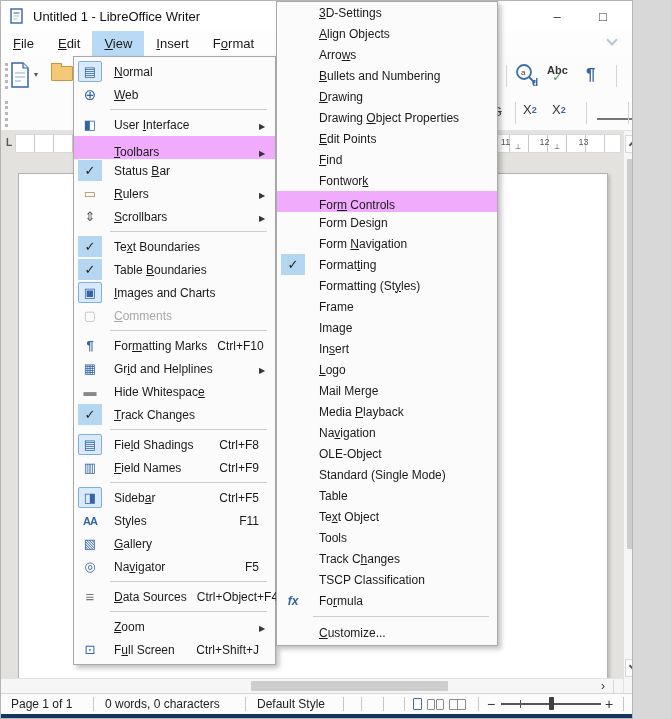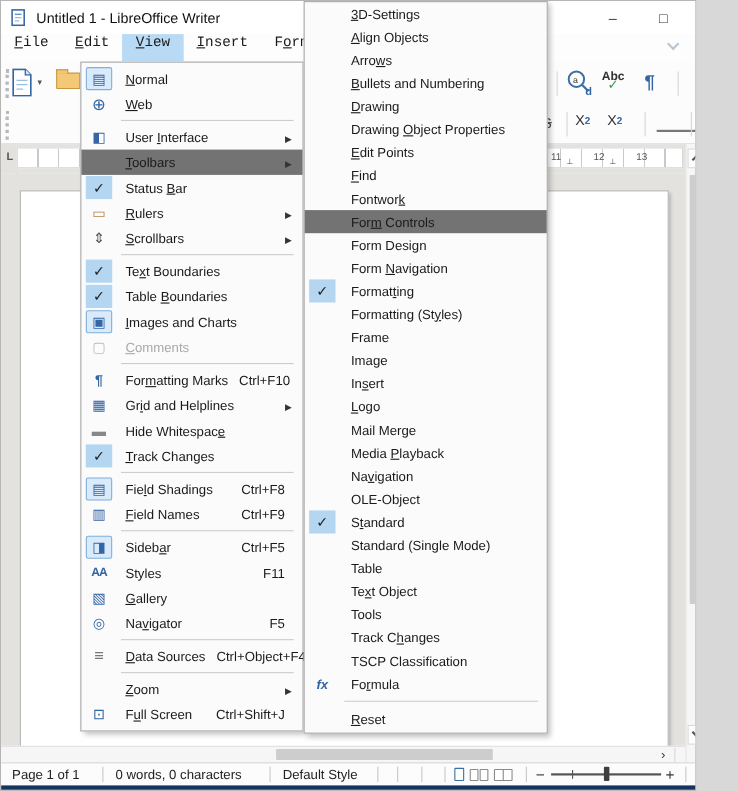--- a/index.html
+++ b/index.html
@@ -13,21 +13,21 @@
 
   
   .titlebar{position:absolute;left:0;top:0;width:671px;height:30px;background:#ffffff;display:flex;align-items:center;}
   .title-icon{margin:0 8px 0 8px;display:inline-flex;}
   .title-text{font-size:13px;color:#111;}
   .winbtns{position:absolute;right:0;top:0;height:30px;display:flex;}
   .winbtn{width:46px;height:30px;display:flex;align-items:center;justify-content:center;font-size:13px;color:#333;}
 
   
   .menubar{position:absolute;left:0;top:30px;width:671px;height:25px;background:#fdfdfd;display:flex;align-items:stretch;font-size:13px;}
-  .mb-item{display:flex;padding:0 12px;font-family:Liberation Mono, monospace;}
+  .mb-item{display:flex;align-items:center;padding:0 12px;}
   .mb-item.active{background:#b9daf4;}
   .mb-overflow{position:absolute;right:16px;top:34px;width:9px;height:9px;}
   .mb-overflow::before{content:"";position:absolute;left:1px;top:1px;width:6px;height:6px;border-right:2px solid #b9c6d2;border-bottom:2px solid #b9c6d2;transform:rotate(45deg);}
 
   
   .toolbars{position:absolute;left:0;top:55px;width:671px;height:75px;background:#fcfcfc;border-bottom:1px solid #e3e3e3;}
   .grip{position:absolute;width:4px;height:26px;border-left:3px dotted #b8b8b8;}
   .tb-sep{position:absolute;width:1px;height:22px;background:#d5d5d5;}
   .tb-btn{position:absolute;display:flex;align-items:center;justify-content:center;}
   .caret{font-size:8px;color:#555;}
@@ -107,21 +107,21 @@
   
   .menu-panel{position:absolute;background:#fbfbfb;border:1px solid #a9a9a9;box-shadow:3px 3px 5px rgba(0,0,0,0.25);}
   #view-menu{left:72px;top:55px;width:203px;padding:3px 0;z-index:20;}
   #toolbars-submenu{left:275px;top:0;width:222px;padding:0 0 2px 0;z-index:21;}
   .menu-row{display:flex;align-items:center;padding-left:4px;padding-right:6px;font-size:12px;}
   .vm-row{height:23px;}
   .sm-row{height:21px;}
   .menu-row.separator{height:7px;}
   .sm-row.separator{height:11px;}
   .menu-row.separator::after{content:"";flex:1;height:1px;background:#cccccc;margin-left:32px;margin-right:2px;}
-  .menu-row.highlighted{background:#737373;}
+  .menu-row.highlighted{background:#f0abfc;align-items:flex-end;}
   .mi-lead{width:24px;height:21px;margin-right:12px;display:flex;align-items:center;justify-content:center;flex:none;color:#3465a4;font-size:13px;}
   .sm-row .mi-lead{margin-right:14px;}
   .checked .mi-lead{background:#b5d6f0;}
   .checked .mi-lead::before{content:"✓";color:#1f1f1f;font-weight:bold;font-size:13px;}
   .boxed .mi-lead{background:#d9eafa;border:1px solid #7fb0dd;border-radius:2px;}
   .mi-label{white-space:nowrap;}
   .mi-shortcut{margin-left:auto;padding-left:10px;white-space:nowrap;}
   .mi-arrow{width:10px;flex:none;}
   .submenu .mi-arrow::before{content:"▶";font-size:8px;color:#333;}
   .disabled .mi-label{color:#a9a9a9;}
@@ -633,26 +633,20 @@
         <span class="mi-label">Na<u>v</u>igation</span>
         <span class="mi-shortcut"></span>
         <span class="mi-arrow"></span>
       </div>
       <div class="menu-row sm-row">
         <span class="mi-lead"></span>
         <span class="mi-label">OLE-Ob<u>j</u>ect</span>
         <span class="mi-shortcut"></span>
         <span class="mi-arrow"></span>
       </div>
-      <div class="menu-row sm-row checked">
-        <span class="mi-lead"></span>
-        <span class="mi-label">S<u>t</u>andard</span>
-        <span class="mi-shortcut"></span>
-        <span class="mi-arrow"></span>
-      </div>
       <div class="menu-row sm-row">
         <span class="mi-lead"></span>
         <span class="mi-label">Standard (Single Mode)</span>
         <span class="mi-shortcut"></span>
         <span class="mi-arrow"></span>
       </div>
       <div class="menu-row sm-row">
         <span class="mi-lead"></span>
         <span class="mi-label">Table</span>
         <span class="mi-shortcut"></span>
@@ -689,19 +683,19 @@
         <span class="mi-arrow"></span>
       </div>
       <div class="menu-row sm-row separator">
         
         
         
         
       </div>
       <div class="menu-row sm-row">
         <span class="mi-lead"></span>
-        <span class="mi-label"><u>R</u>eset</span>
+        <span class="mi-label"><u>C</u>ustomize...</span>
         <span class="mi-shortcut"></span>
         <span class="mi-arrow"></span>
       </div>
     </div>
 
 </div>
 
 </body></html>

